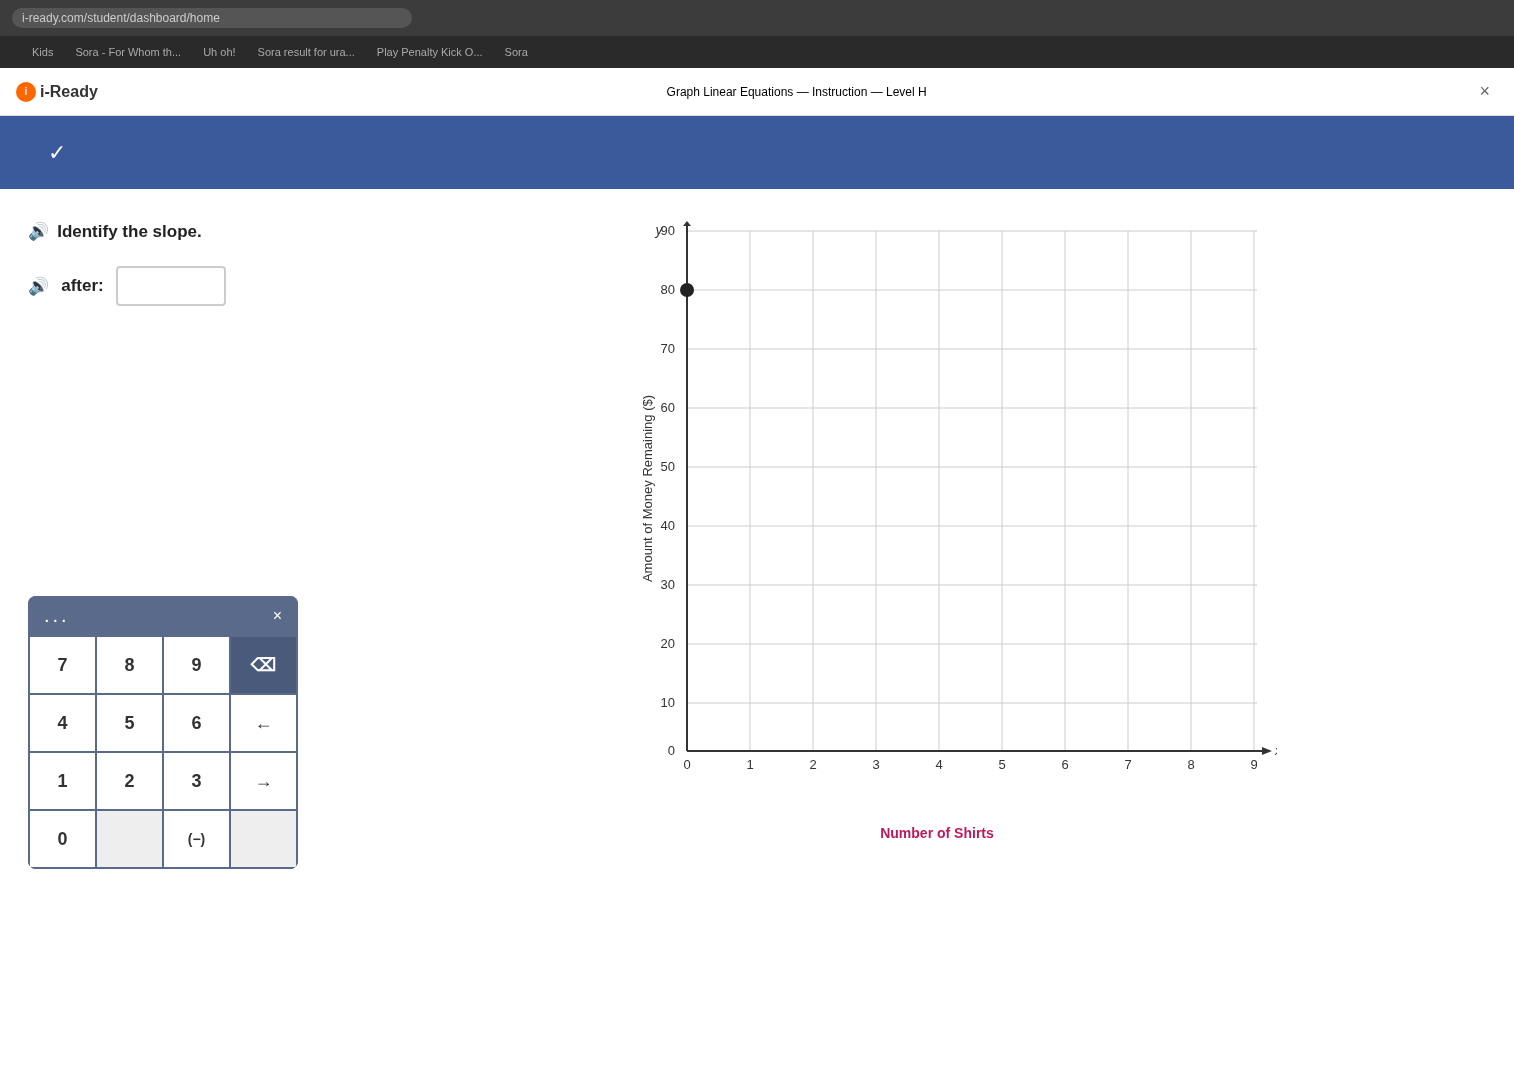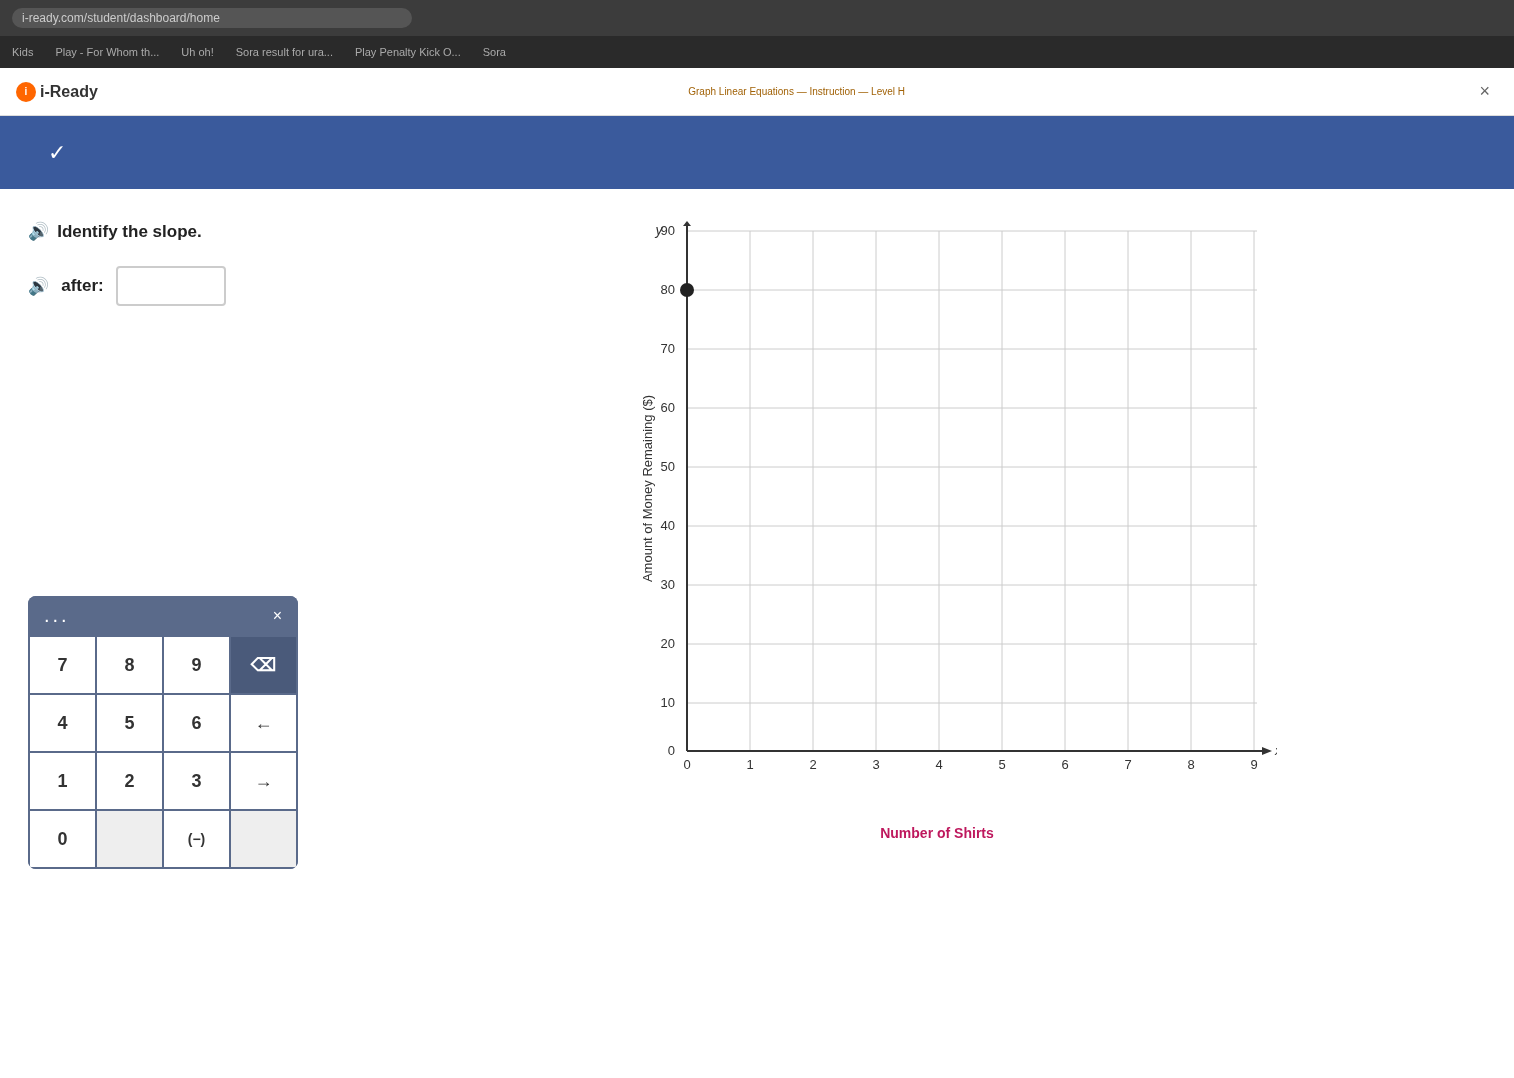--- a/index.html
+++ b/index.html
@@ -27,21 +27,21 @@
       padding: 3px 10px;
       border-radius: 12px;
       flex: 1;
       max-width: 400px;
     }
     .tab-bar {
       background: #2a2a2a;
       height: 32px;
       display: flex;
       align-items: center;
-      padding: 0 4px;
+      padding: 0 24px;
       gap: 6px;
     }
     .tab-item {
       color: #aaa;
       font-size: 11px;
       padding: 4px 8px;
       border-radius: 4px;
       white-space: nowrap;
       cursor: pointer;
     }
@@ -77,22 +77,22 @@
       background: #ff6600;
       border-radius: 50%;
       display: flex;
       align-items: center;
       justify-content: center;
       color: white;
       font-size: 10px;
       font-weight: bold;
     }
     .header-title {
-      font-size: 10px;
-      color: #a16207;
+      font-size: 12px;
+      color: #000000;
       font-weight: normal;
       margin-left: 24px;
     }
     .close-btn {
       font-size: 18px;
       color: #666;
       cursor: pointer;
       padding: 4px 8px;
     }
 
@@ -227,21 +227,21 @@
   </style>
 </head>
 <body>
 
 <div class="browser-bar">
   <div class="url-bar">i-ready.com/student/dashboard/home</div>
 </div>
 
 <div class="tab-bar">
   <div class="tab-item">Kids</div>
-  <div class="tab-item">Play - For Whom th...</div>
+  <div class="tab-item">Sora - For Whom th...</div>
   <div class="tab-item">Uh oh!</div>
   <div class="tab-item">Sora result for ura...</div>
   <div class="tab-item">Play Penalty Kick O...</div>
   <div class="tab-item">Sora</div>
 </div>
 
 <div class="app-container">
 
   <div class="app-header">
     <div class="logo">

